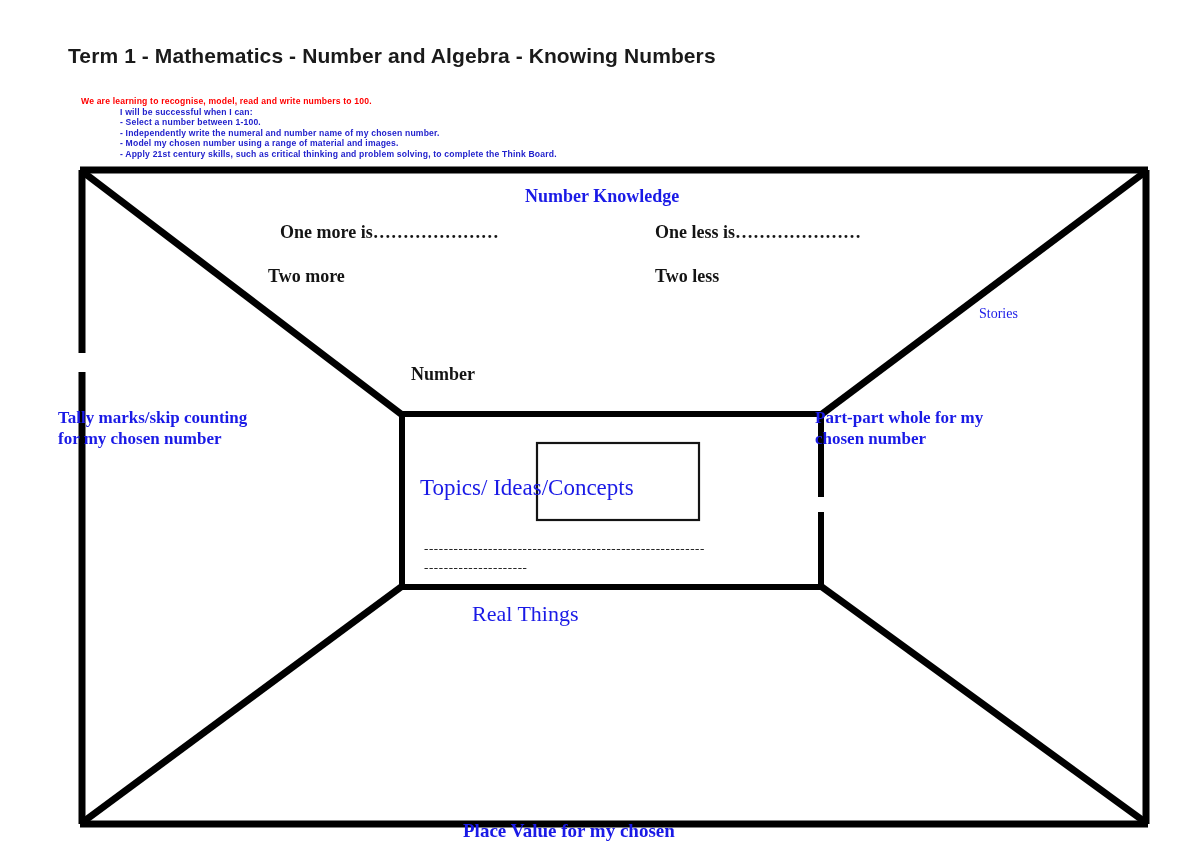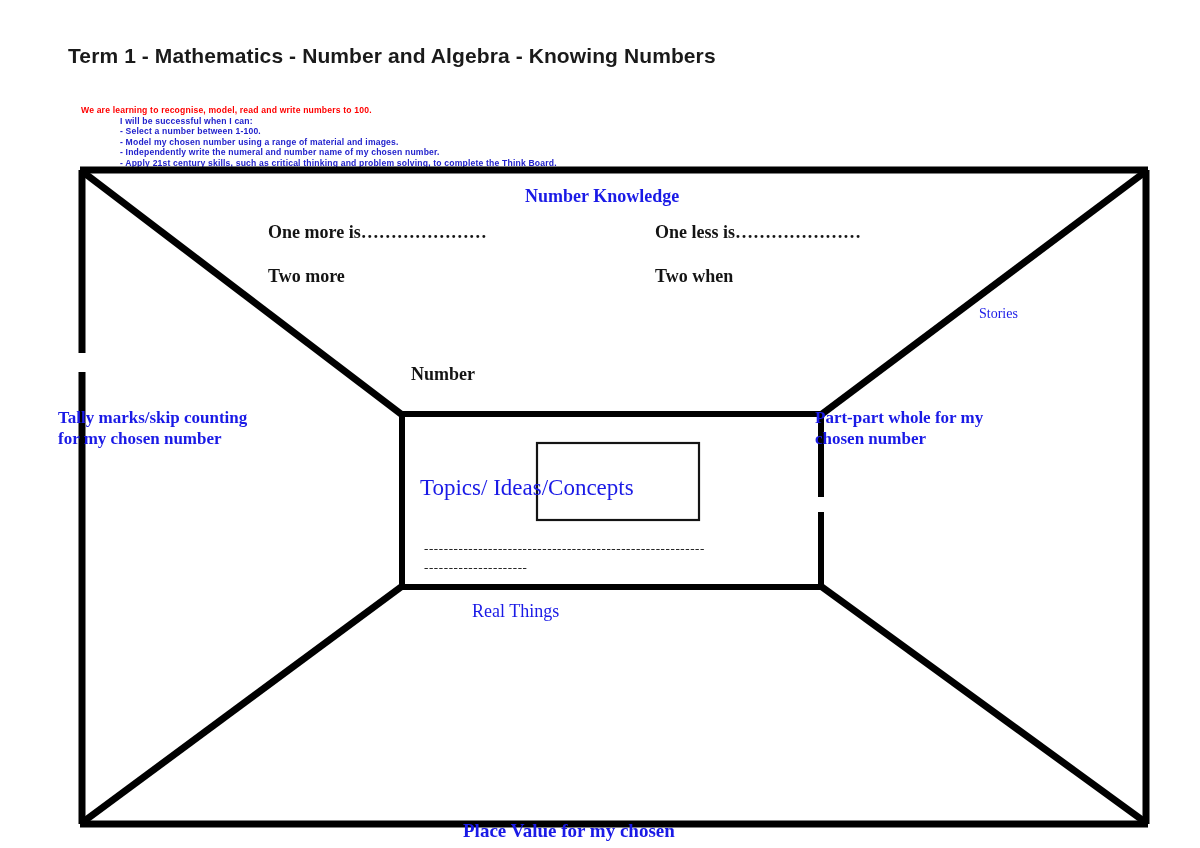--- a/index.html
+++ b/index.html
@@ -31,21 +31,21 @@
   #learning-block {
     position: absolute;
     left: 76px;
     top: 96px;
     width: 520px;
     font-size: 8.6px;
     font-weight: bold;
     line-height: 10.6px;
     letter-spacing: 0.18px;
   }
-  #learning-block .li-red  { color: #ff0000; padding-left: 5px; margin-top: 9px; }
+  #learning-block .li-red  { color: #ff0000; padding-left: 5px; }
   #learning-block .li-blue { color: #2222cc; margin-left: 44px; }
 
   
   #thinkboard {
     position: absolute;
     left: 0;
     top: 0;
     width: 1200px;
     height: 848px;
   }
@@ -72,21 +72,21 @@
   .black-bold {
     color: #141414;
     font-weight: bold;
   }
 
   #label-number-knowledge {
     left: 525px; top: 186px;
     font-size: 18px;
   }
   #label-one-more {
-    left: 268px; top: 222px;
+    left: 280px; top: 222px;
     font-size: 18px;
   }
   #label-one-less {
     left: 655px; top: 222px;
     font-size: 18px;
   }
   #label-two-more {
     left: 268px; top: 266px;
     font-size: 18px;
   }
@@ -123,39 +123,39 @@
     letter-spacing: 0.6px;
   }
   #label-dashes-2 {
     left: 424px; top: 560px;
     font-size: 13px;
     color: #141414;
     letter-spacing: 0.6px;
   }
   #label-real-things {
     left: 472px; top: 601px;
-    font-size: 18px;
+    font-size: 22px;
   }
   #label-place-value {
     left: 463px; top: 783px;
     font-size: 19px;
     margin-top: 37px;
   }
 </style>
 </head>
 <body>
 
 <div id="page-title">Term 1 - Mathematics - Number and Algebra - Knowing Numbers</div>
 
 <div id="learning-block">
   <div class="li-red">We are learning to recognise, model, read and write numbers to 100.</div>
   <div class="li-blue">I will be successful when I can:</div>
   <div class="li-blue">- Select a number between 1-100.</div>
+  <div class="li-blue">- Independently write the numeral and number name of my chosen number.</div>
   <div class="li-blue">- Model my chosen number using a range of material and images.</div>
-  <div class="li-blue">- Independently write the numeral and number name of my chosen number.</div>
   <div class="li-blue">- Apply 21st century skills, such as critical thinking and problem solving, to complete the Think Board.</div>
 </div>
 
 <div id="thinkboard">
   <svg viewBox="0 0 1200 848" xmlns="http://www.w3.org/2000/svg">
 
     <line x1="80" y1="170" x2="1148" y2="170" stroke="#000000" stroke-width="7"></line>
     <line x1="80" y1="824" x2="1148" y2="824" stroke="#000000" stroke-width="7"></line>
     <line x1="82" y1="170" x2="82" y2="353" stroke="#000000" stroke-width="7"></line>
     <line x1="82" y1="372" x2="82" y2="824" stroke="#000000" stroke-width="7"></line>
@@ -177,21 +177,21 @@
 </div>
 
 <div class="lbl blue-bold" id="label-number-knowledge">Number Knowledge</div>
 
 <div class="lbl black-bold" id="label-one-more">One more is…………………</div>
 
 <div class="lbl black-bold" id="label-one-less">One less is…………………</div>
 
 <div class="lbl black-bold" id="label-two-more">Two more</div>
 
-<div class="lbl black-bold" id="label-two-less">Two when</div>
+<div class="lbl black-bold" id="label-two-less">Two less</div>
 
 <div class="lbl blue-plain" id="label-stories">Stories</div>
 
 <div class="lbl blue-bold" id="label-tally">Tally marks/skip counting
 for my chosen number</div>
 
 <div class="lbl blue-bold" id="label-partpart">Part-part whole for my
 chosen number</div>
 
 <div class="lbl black-bold" id="label-number">Number</div>

